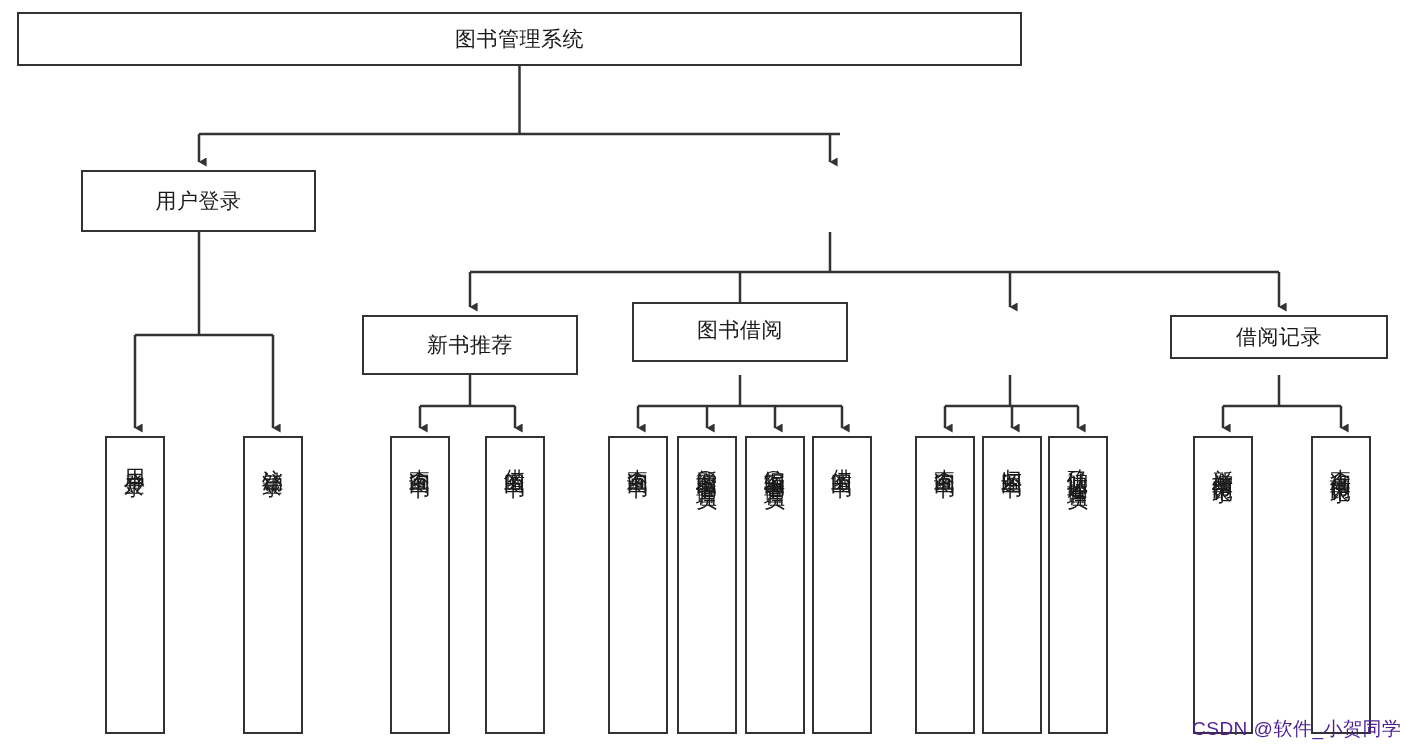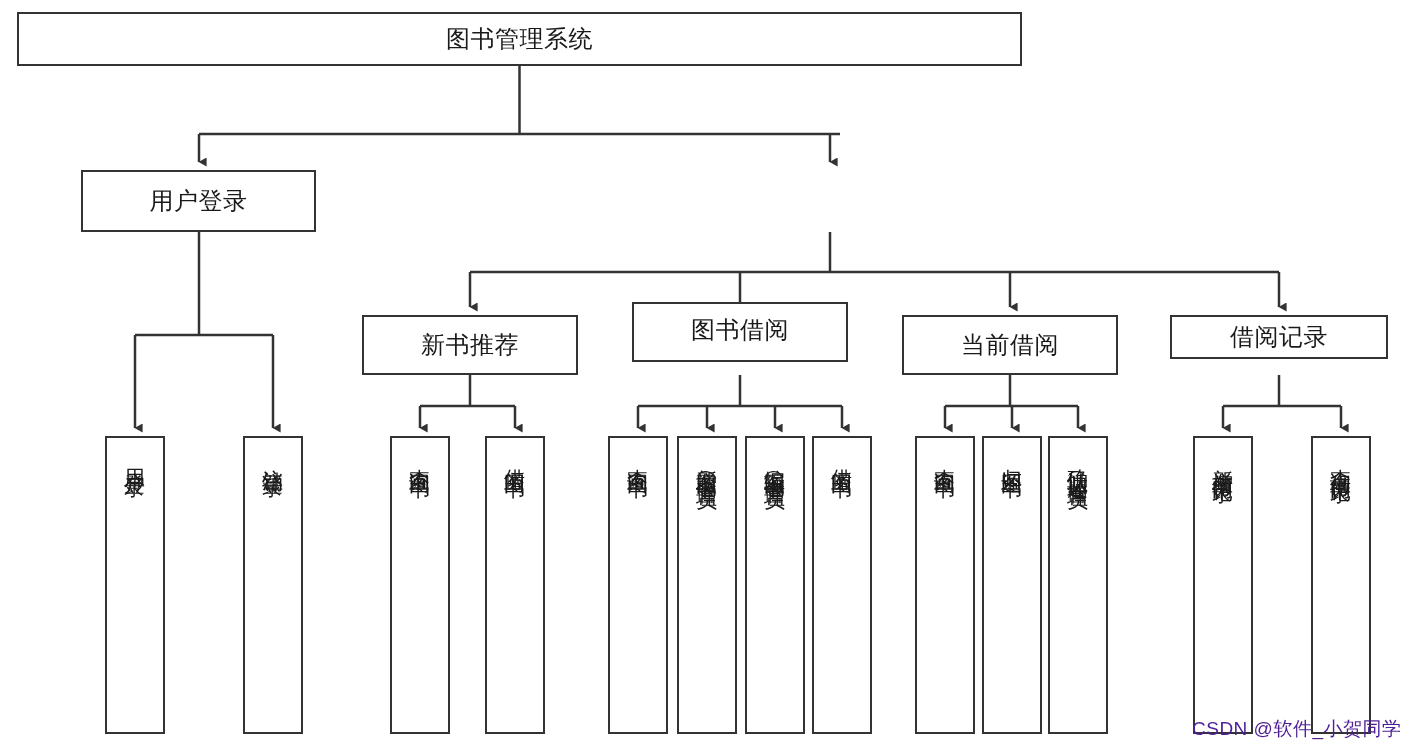--- a/index.html
+++ b/index.html
@@ -29,21 +29,21 @@
     position: absolute;
     box-sizing: border-box;
     background: #ffffff;
     border: 2px solid #333333;
     display: flex;
     align-items: center;
     justify-content: center;
     color: #1a1a1a;
   }
   .node-label {
-    font-size: 24px;
+    font-size: 21px;
     line-height: 1.15;
     letter-spacing: 0.5px;
     white-space: nowrap;
     color: #1a1a1a;
   }
   .node-box.vertical {
     align-items: flex-start;
     justify-content: center;
     padding-top: 14px;
   }
@@ -126,23 +126,20 @@
   <div class="node-box" style="left:81px; top:170px; width:235px; height:62px;">
     <span class="node-label">用户登录</span>
   </div>
 
   <div class="node-box" style="left:362px; top:315px; width:216px; height:60px;">
     <span class="node-label">新书推荐</span>
   </div>
   <div class="node-box" style="left:632px; top:302px; width:216px; height:60px;font-family:Liberation Mono, monospace;">
     <span class="node-label">图书借阅</span>
   </div>
-  <div class="node-box" style="left:902px; top:315px; width:216px; height:60px;">
-    <span class="node-label">当前借阅</span>
-  </div>
   <div class="node-box" style="left:1170px; top:315px; width:218px; height:44px;">
     <span class="node-label">借阅记录</span>
   </div>
 
   <div class="node-box vertical" style="left:105px; top:436px; width:60px; height:298px;">
     <span class="node-label">用户登录</span>
   </div>
   <div class="node-box vertical" style="left:243px; top:436px; width:60px; height:298px;">
     <span class="node-label">注销登录</span>
   </div>

